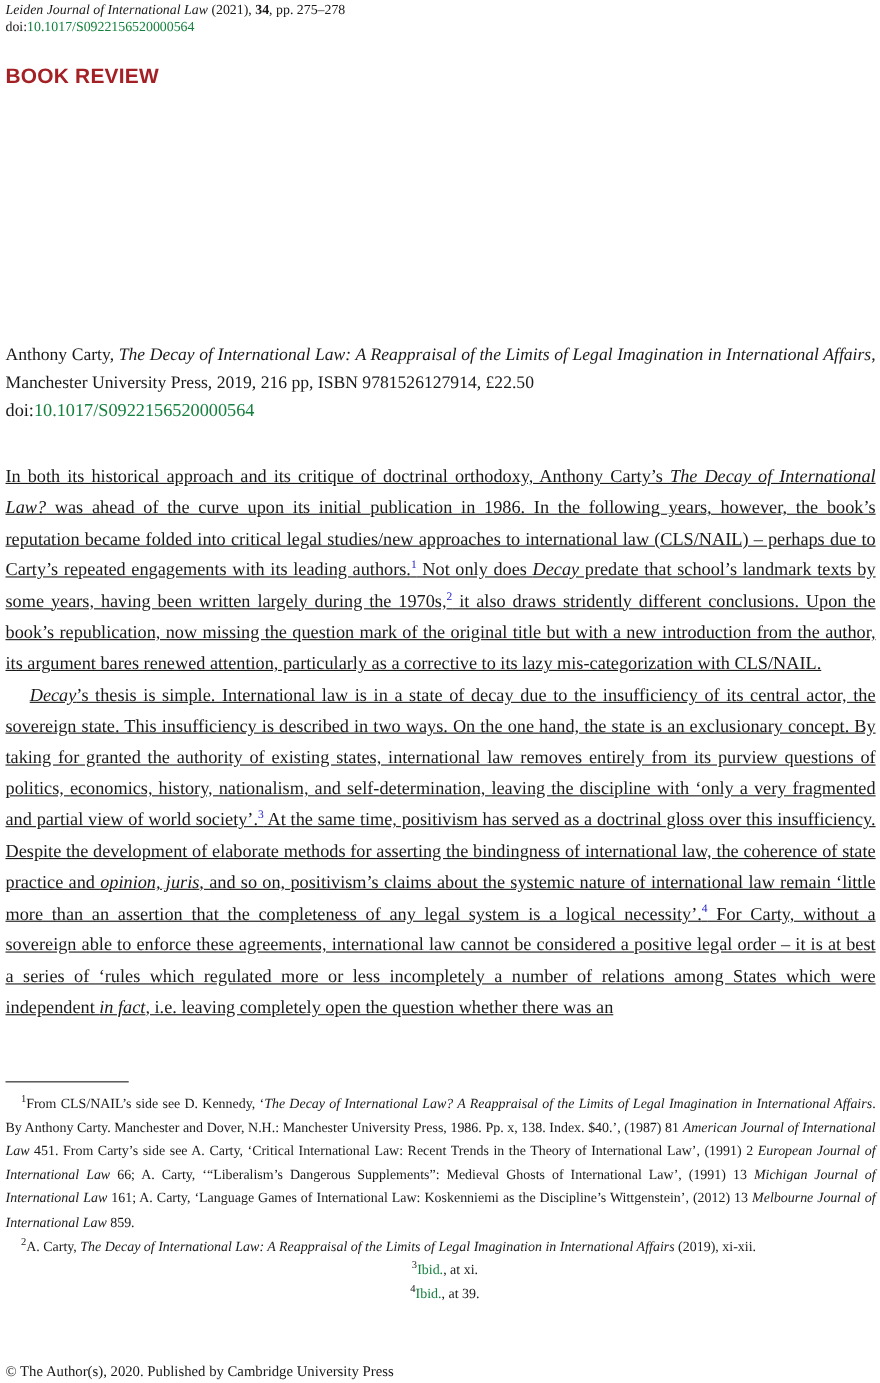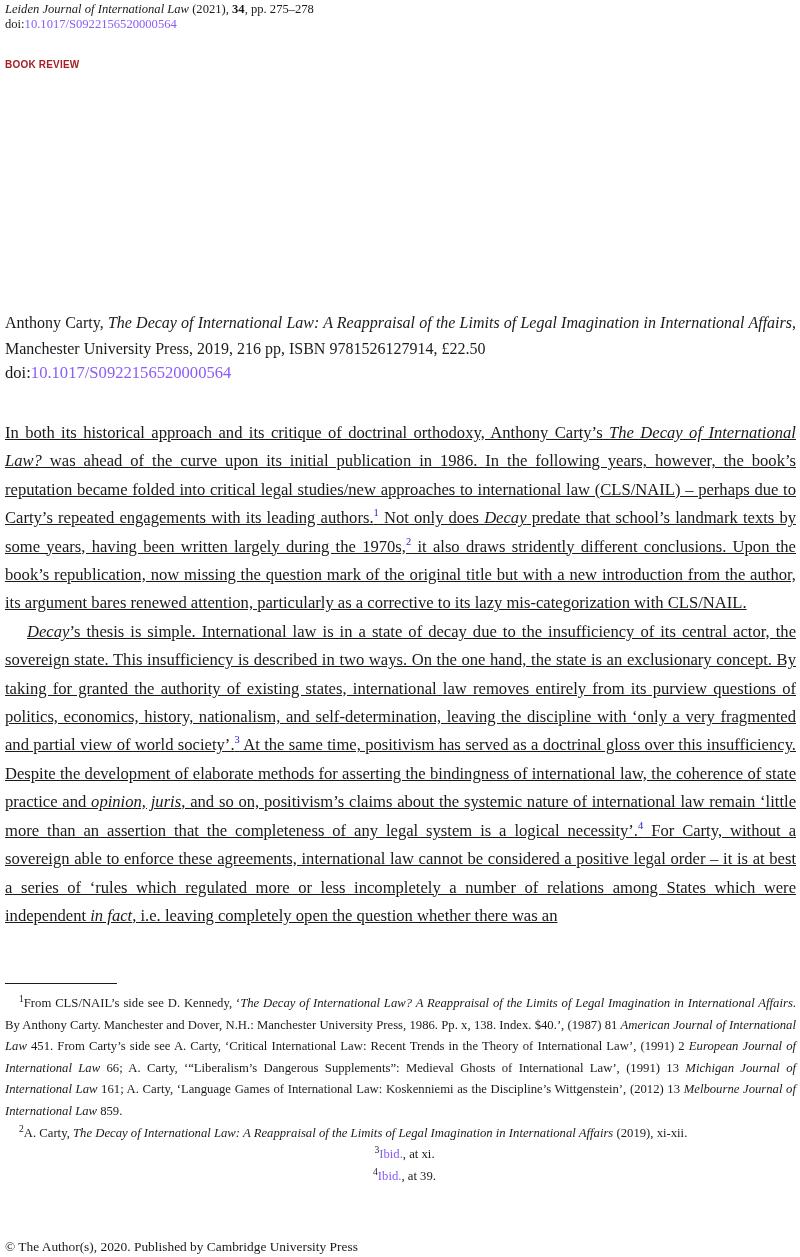--- a/index.html
+++ b/index.html
@@ -36,30 +36,30 @@
   .runhead .vol { font-weight: bold; }
 
   .doi-head {
     position: absolute;
     top: 17px;
     left: 0;
     font-size: 12.6px;
     line-height: 15px;
     white-space: nowrap;
   }
-  .lnk { color: #8b5cf6; }
+  .lnk { color: #15803d; }
 
   
   .book-review {
     position: absolute;
     top: 59px;
     left: 0;
     font-family: "Liberation Sans", "DejaVu Sans", sans-serif;
     font-weight: bold;
-    font-size: 10px;
+    font-size: 19px;
     letter-spacing: 0.2px;
     color: #a32025;
   }
 
   
   .citation {
     position: absolute;
     top: 310px;
     left: 0;
     width: 791px;

